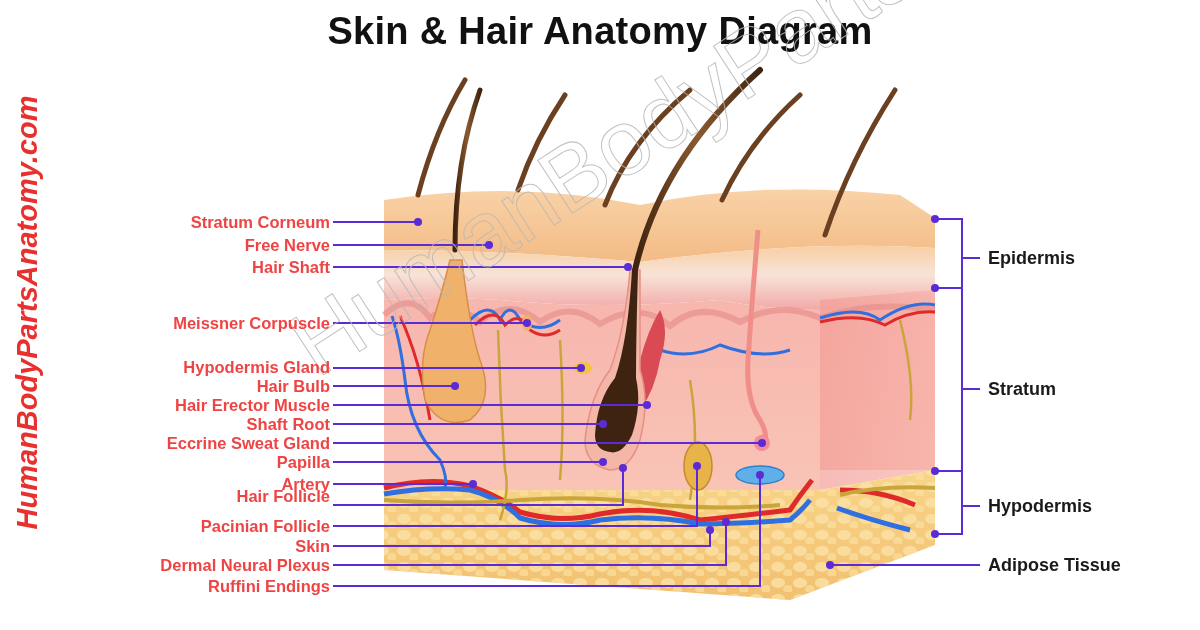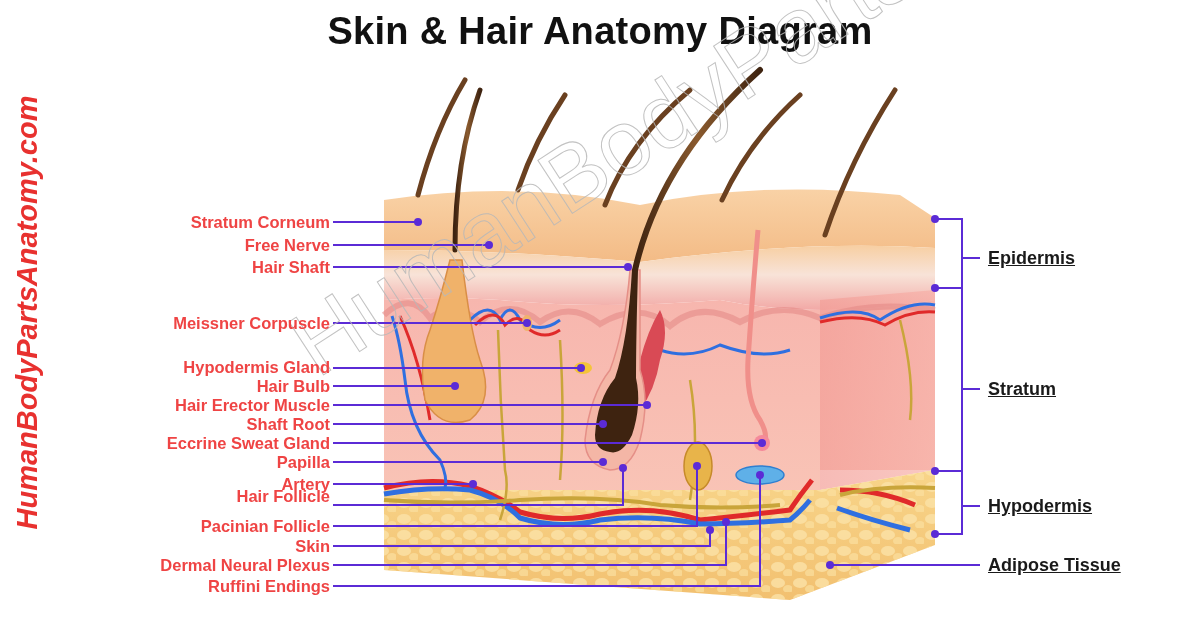--- a/index.html
+++ b/index.html
@@ -2,21 +2,21 @@
 <html><head>
 <meta charset="utf-8">
 <style>
   html, body { margin:0; padding:0; }
   body { width:1200px; height:630px; background:#ffffff; position:relative; overflow:hidden; font-family:"Liberation Sans", sans-serif; }
   .title { position:absolute; left:0; width:1200px; top:10px; text-align:center; font-weight:bold; font-size:38px; color:#111; letter-spacing:0.3px; }
   .side-brand { position:absolute; left:-268px; top:296px; width:590px; transform:rotate(-90deg); text-align:center; font-weight:bold; font-style:italic; font-size:29px; color:#e8312f; white-space:nowrap; }
   .watermark { position:absolute; left:300px; top:300px; font-size:92px; color:transparent; -webkit-text-stroke:1px #b8b8b8; transform:rotate(-33deg); transform-origin:left center; white-space:nowrap; opacity:0.85; pointer-events:none; z-index:5; font-family:"Liberation Sans", sans-serif; }
   svg.art { position:absolute; left:0; top:0; }
   .lbl-left { position:absolute; right:870px; font-weight:bold; font-size:16.5px; color:#ef4444; white-space:nowrap; line-height:20px; text-align:right; z-index:6; }
-  .lbl-right { position:absolute; left:988px; font-weight:bold; font-size:18px; color:#1a1a1a; white-space:nowrap; line-height:22px; z-index:6;text-decoration:underline; }
+  .lbl-right { position:absolute; left:988px; font-weight:bold; font-size:18px; color:#1a1a1a; white-space:nowrap; line-height:22px; z-index:6; }
 </style>
 </head>
 <body>
 
 <div class="title">Skin &amp; Hair Anatomy Diagram</div>
 <div class="side-brand">HumanBodyPartsAnatomy.com</div>
 
 <svg class="art" width="1200" height="630" viewBox="0 0 1200 630">
   <defs>
     <linearGradient id="gTop" x1="0" y1="0" x2="0" y2="1">

